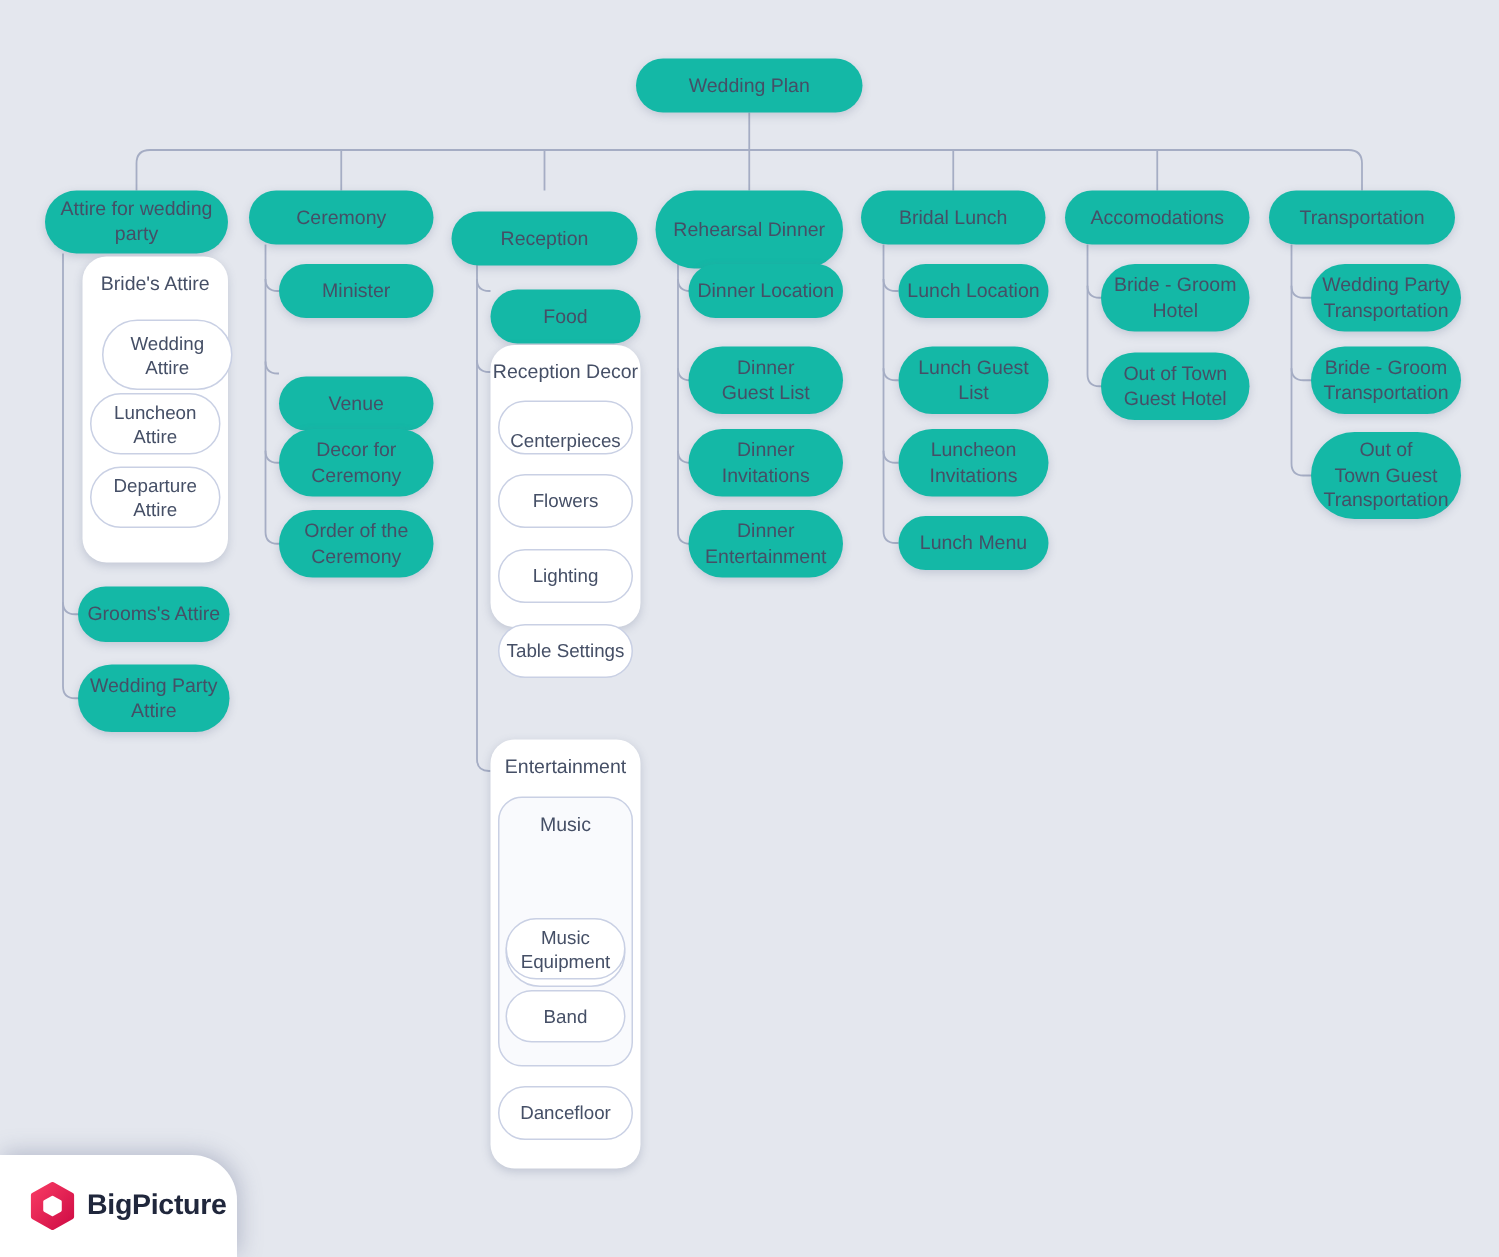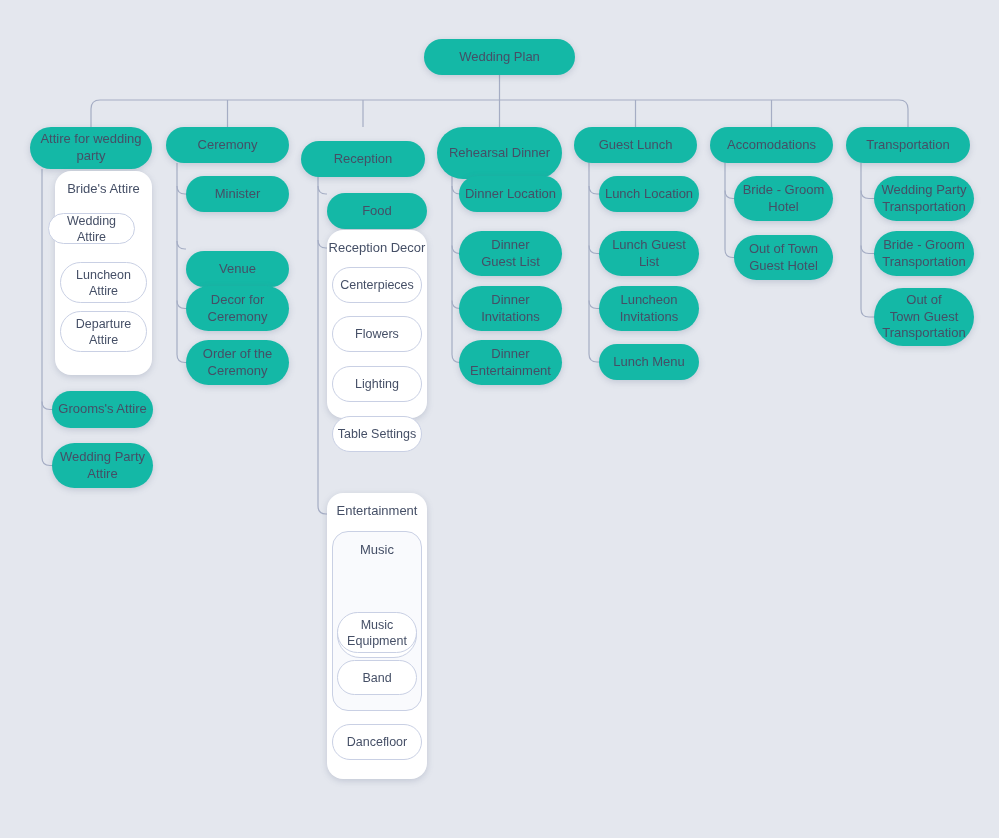--- a/index.html
+++ b/index.html
@@ -96,32 +96,32 @@
       <div class="node pill" style="left: 166px; top: 127px; width: 123px; height: 36px;">
         <span class="node-label">Ceremony</span>
       </div>
       <div class="node pill" style="left: 301px; top: 127px; width: 124px; height: 36px; margin-top: 14px;">
         <span class="node-label">Reception</span>
       </div>
       <div class="node pill" style="left: 437px; top: 127px; width: 125px; height: 52px;">
         <span class="node-label">Rehearsal Dinner</span>
       </div>
       <div class="node pill" style="left: 574px; top: 127px; width: 123px; height: 36px;">
-        <span class="node-label">Guest Lunch</span>
+        <span class="node-label">Bridal Lunch</span>
       </div>
       <div class="node pill" style="left: 710px; top: 127px; width: 123px; height: 36px;">
         <span class="node-label">Accomodations</span>
       </div>
       <div class="node pill" style="left: 846px; top: 127px; width: 124px; height: 36px;">
         <span class="node-label">Transportation</span>
       </div>
       <div class="node container" style="left: 55px; top: 171px; width: 97px; height: 204px;">
         <span class="node-label">Bride's Attire</span>
       </div>
-      <div class="node bpill" style="left: 48px; top: 213px; width: 87px; height: 31px;">
+      <div class="node bpill" style="left: 68px; top: 213px; width: 87px; height: 47px;">
         <span class="node-label">Wedding
 Attire</span>
       </div>
       <div class="node bpill" style="left: 60px; top: 262px; width: 87px; height: 41px;">
         <span class="node-label">Luncheon
 Attire</span>
       </div>
       <div class="node bpill" style="left: 60px; top: 311px; width: 87px; height: 41px;">
         <span class="node-label">Departure
 Attire</span>
@@ -146,21 +146,21 @@
       <div class="node pill" style="left: 186px; top: 340px; width: 103px; height: 45px;">
         <span class="node-label">Order of the
 Ceremony</span>
       </div>
       <div class="node pill" style="left: 327px; top: 176px; width: 100px; height: 36px; margin-top: 17px;">
         <span class="node-label">Food</span>
       </div>
       <div class="node container" style="left: 327px; top: 230px; width: 100px; height: 188px; text-align: center;">
         <span class="node-label">Reception Decor</span>
       </div>
-      <div class="node bpill" style="left: 332px; top: 267px; width: 90px; height: 36px;">
+      <div class="node bpill" style="left: 332px; top: 267px; width: 90px; height: 36px; align-items: flex-end;">
         <span class="node-label">Centerpieces</span>
       </div>
       <div class="node bpill" style="left: 332px; top: 316px; width: 90px; height: 36px;">
         <span class="node-label">Flowers</span>
       </div>
       <div class="node bpill" style="left: 332px; top: 366px; width: 90px; height: 36px;">
         <span class="node-label">Lighting</span>
       </div>
       <div class="node bpill" style="left: 332px; top: 416px; width: 90px; height: 36px;">
         <span class="node-label">Table Settings</span>
@@ -229,13 +229,26 @@
         <span class="node-label">Bride - Groom
 Transportation</span>
       </div>
       <div class="node pill" style="left: 874px; top: 288px; width: 100px; height: 58px;">
         <span class="node-label">Out of
 Town Guest
 Transportation</span>
       </div>
     </div>
 
+  <div id="logo-card">
+    <svg width="30" height="32" viewBox="0 0 28 30">
+      <defs>
+        <linearGradient id="hexgrad" x1="0" y1="0" x2="1" y2="1">
+          <stop offset="0" stop-color="#f73a63"></stop>
+          <stop offset="1" stop-color="#cf0c45"></stop>
+        </linearGradient>
+      </defs>
+      <polygon points="14,1.5 26,8.25 26,21.75 14,28.5 2,21.75 2,8.25" fill="url(#hexgrad)" stroke="url(#hexgrad)" stroke-width="3" stroke-linejoin="round"></polygon>
+      <polygon points="14,9.6 18.8,12.3 18.8,17.7 14,20.4 9.2,17.7 9.2,12.3" fill="#ffffff" stroke="#ffffff" stroke-width="2" stroke-linejoin="round"></polygon>
+    </svg>
+    <span class="logo-text">BigPicture</span>
+  </div>
 </div>
 
 </body></html>

